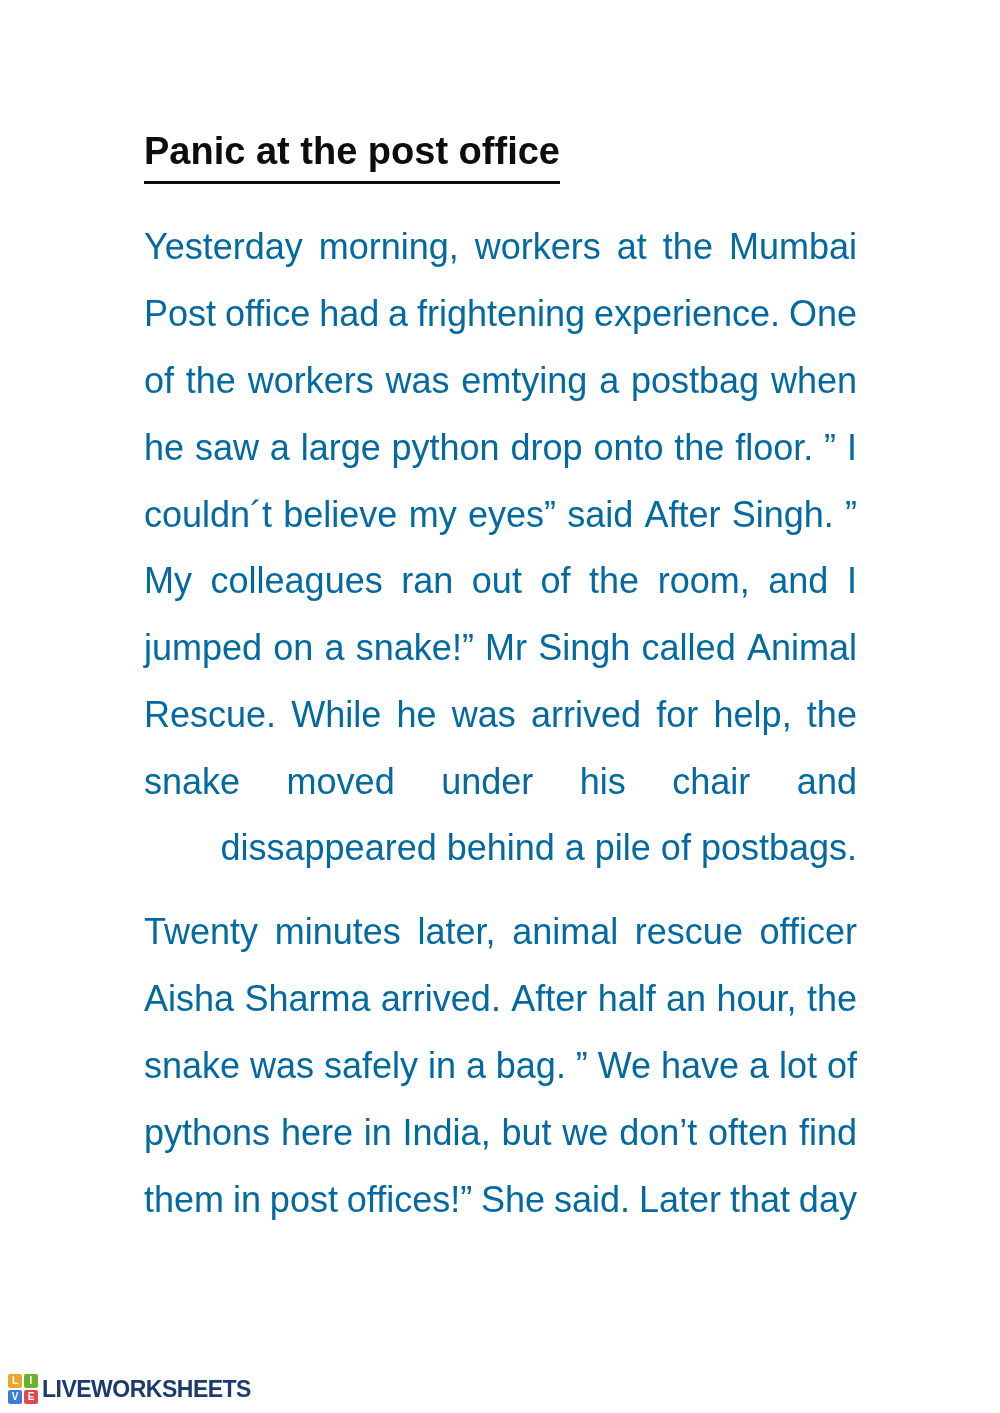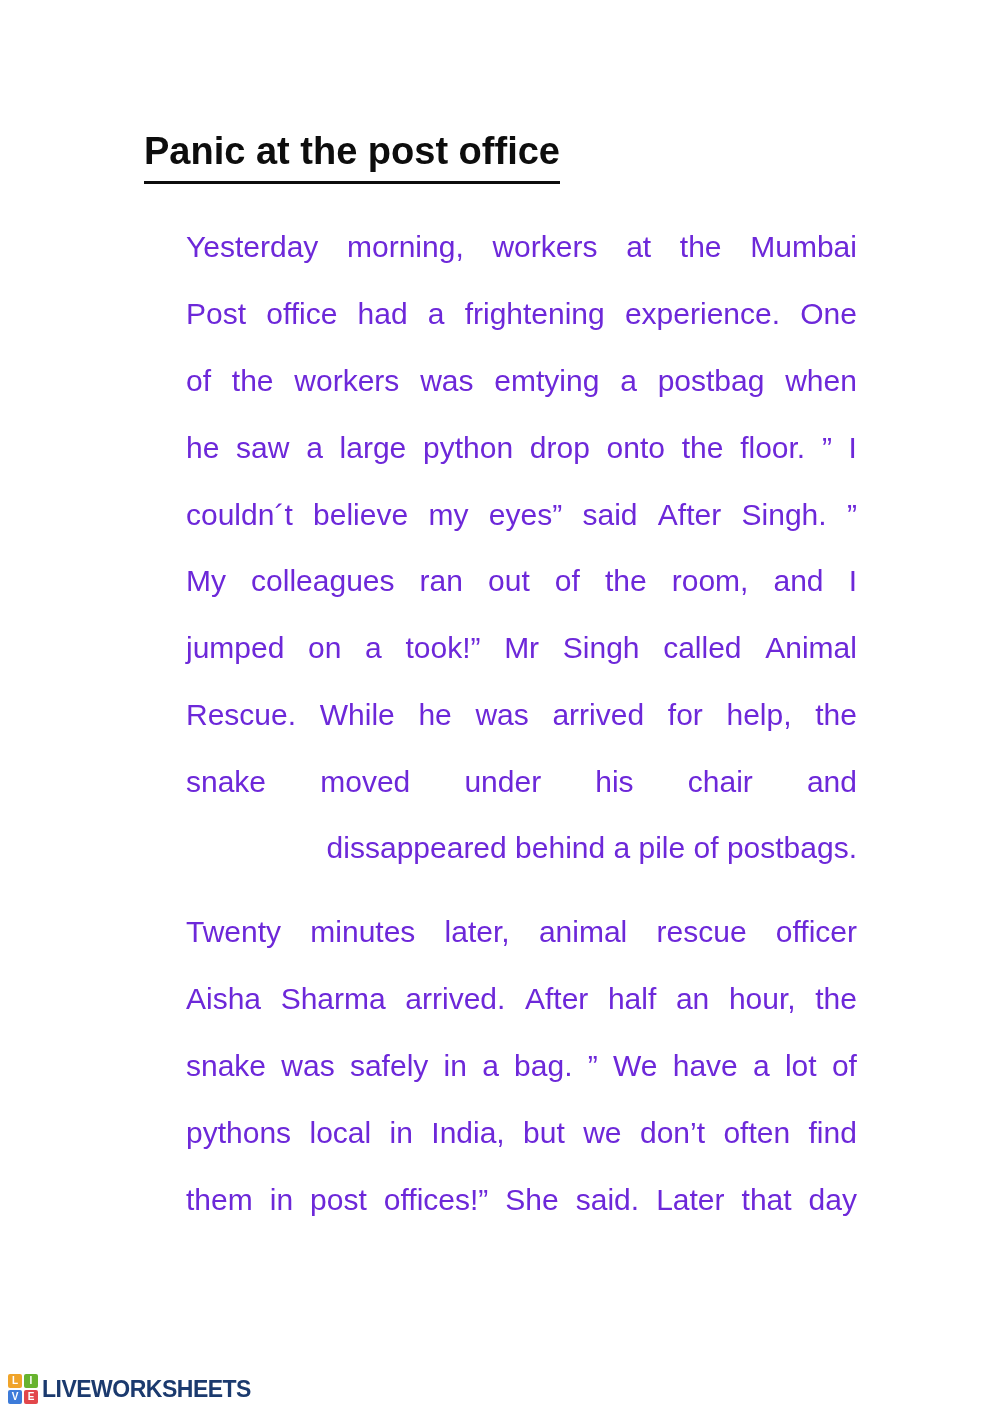--- a/index.html
+++ b/index.html
@@ -31,24 +31,23 @@
     position: absolute;
     left: 144px;
     top: 214px;
     width: 713px;
     color: #1f1f1f;
     font-size: 30px;
   }
   .paragraph { margin-bottom: 17px; }
   .line {
     height: 66.8px;
-    font-size: 30px;
-    color: #6d28d9;
+    font-size: 36px;
+    color: #0369a1;
     white-space: nowrap;
-    margin-left: 42px;
   }
   .line.just {
     display: flex;
     justify-content: space-between;
     align-items: center;
   }
   .line.last {
     line-height: 66.8px;
     text-align: right;
   }
@@ -153,21 +152,21 @@
           <span>of</span>
           <span>the</span>
           <span>room,</span>
           <span>and</span>
           <span>I</span>
         </div>
         <div class="line just">
           <span>jumped</span>
           <span>on</span>
           <span>a</span>
-          <span>took!”</span>
+          <span>snake!”</span>
           <span>Mr</span>
           <span>Singh</span>
           <span>called</span>
           <span>Animal</span>
         </div>
         <div class="line just">
           <span>Rescue.</span>
           <span>While</span>
           <span>he</span>
           <span>was</span>
@@ -214,21 +213,21 @@
           <span>bag.</span>
           <span>”</span>
           <span>We</span>
           <span>have</span>
           <span>a</span>
           <span>lot</span>
           <span>of</span>
         </div>
         <div class="line just">
           <span>pythons</span>
-          <span>local</span>
+          <span>here</span>
           <span>in</span>
           <span>India,</span>
           <span>but</span>
           <span>we</span>
           <span>don’t</span>
           <span>often</span>
           <span>find</span>
         </div>
         <div class="line just">
           <span>them</span>

